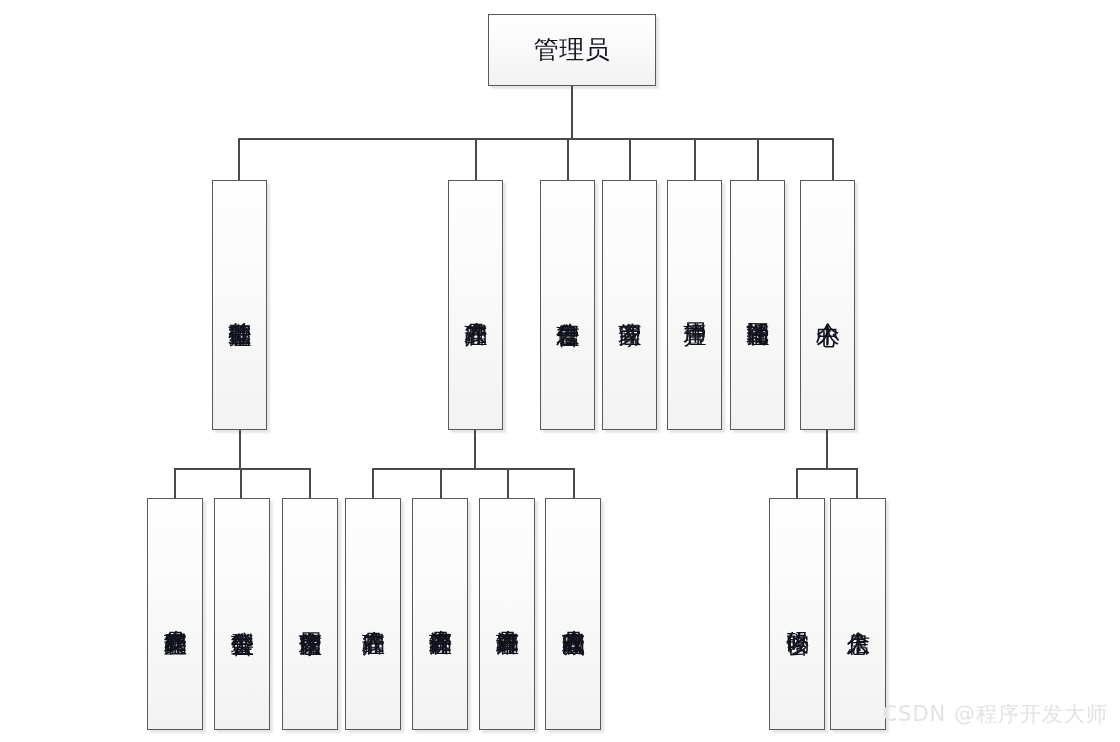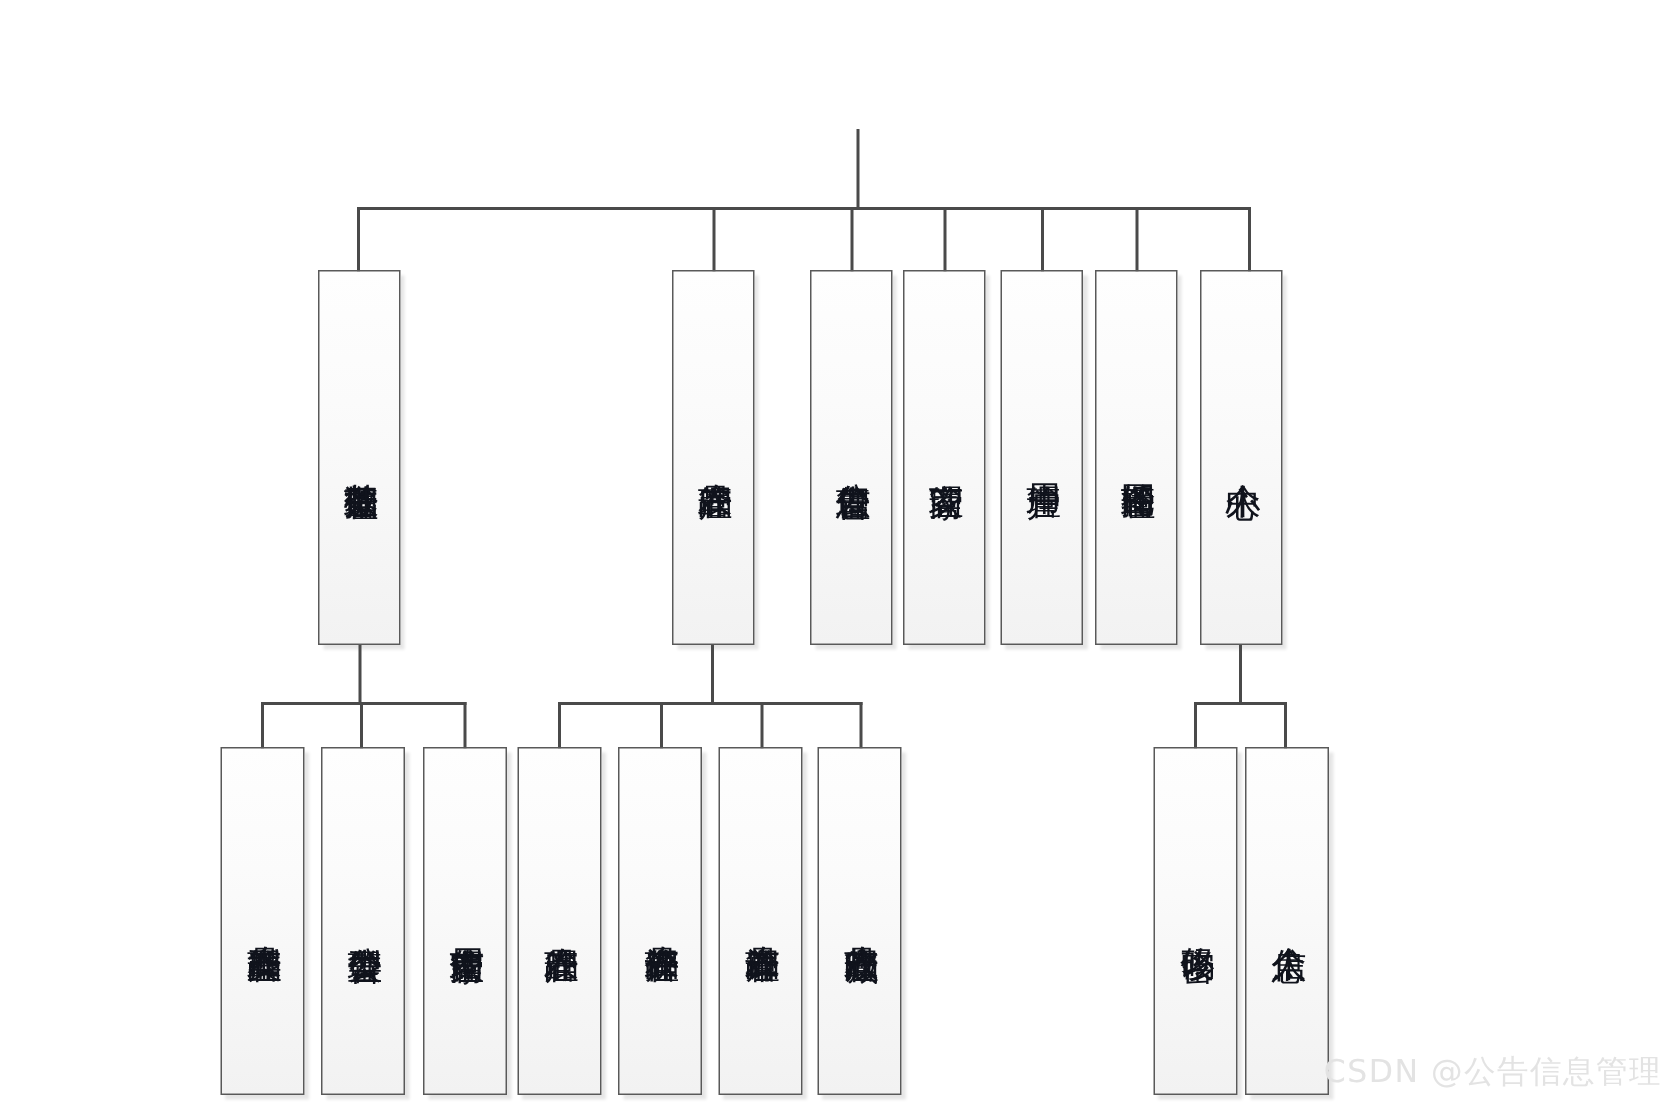--- a/index.html
+++ b/index.html
@@ -59,20 +59,23 @@
     letter-spacing: 1px;
     white-space: nowrap;
     user-select: none;
   }
 </style>
 </head>
 <body>
 
 <div id="canvas">
 
+  <div class="node root" style="left:488px; top:14px; width:168px; height:72px;">
+    <span class="label">管理员</span>
+  </div>
 
   <div class="edge v" style="left:571px; top:86px; height:53px;"></div>
 
   <div class="edge h" style="left:238px; top:138px; width:595px;"></div>
 
   <div class="edge v" style="left:238px; top:138px; height:43px;"></div>
   <div class="edge v" style="left:475px; top:138px; height:43px;"></div>
   <div class="edge v" style="left:567px; top:138px; height:43px;"></div>
   <div class="edge v" style="left:629px; top:138px; height:43px;"></div>
   <div class="edge v" style="left:694px; top:138px; height:43px;"></div>
@@ -148,15 +151,15 @@
   <div class="edge v" style="left:796px; top:468px; height:31px;"></div>
   <div class="edge v" style="left:856px; top:468px; height:31px;"></div>
 
   <div class="node vertical" style="left:769px; top:498px; width:56px; height:232px;">
     <span class="label">修改密码</span>
   </div>
   <div class="node vertical" style="left:830px; top:498px; width:56px; height:232px;">
     <span class="label">个人信息</span>
   </div>
 
-  <div class="watermark">CSDN @公告信息管理</div>
+  <div class="watermark">CSDN @程序开发大师</div>
 
 </div>
 
 </body></html>

